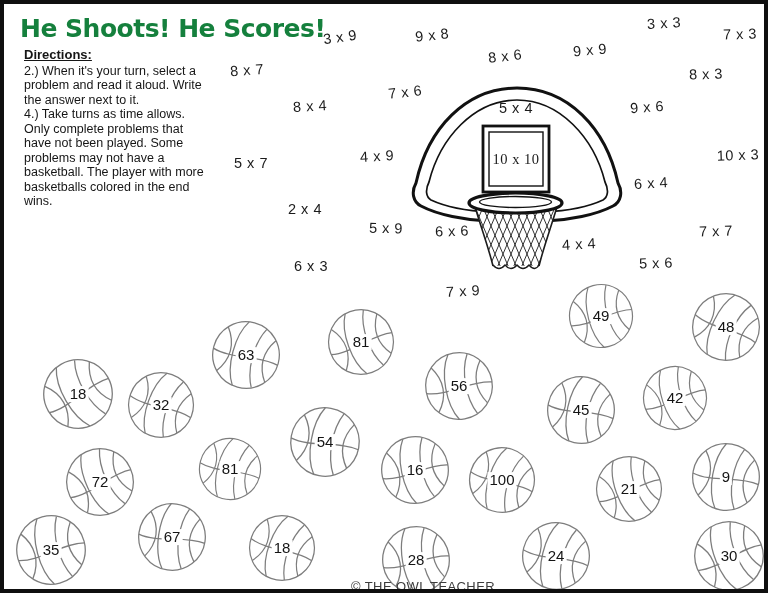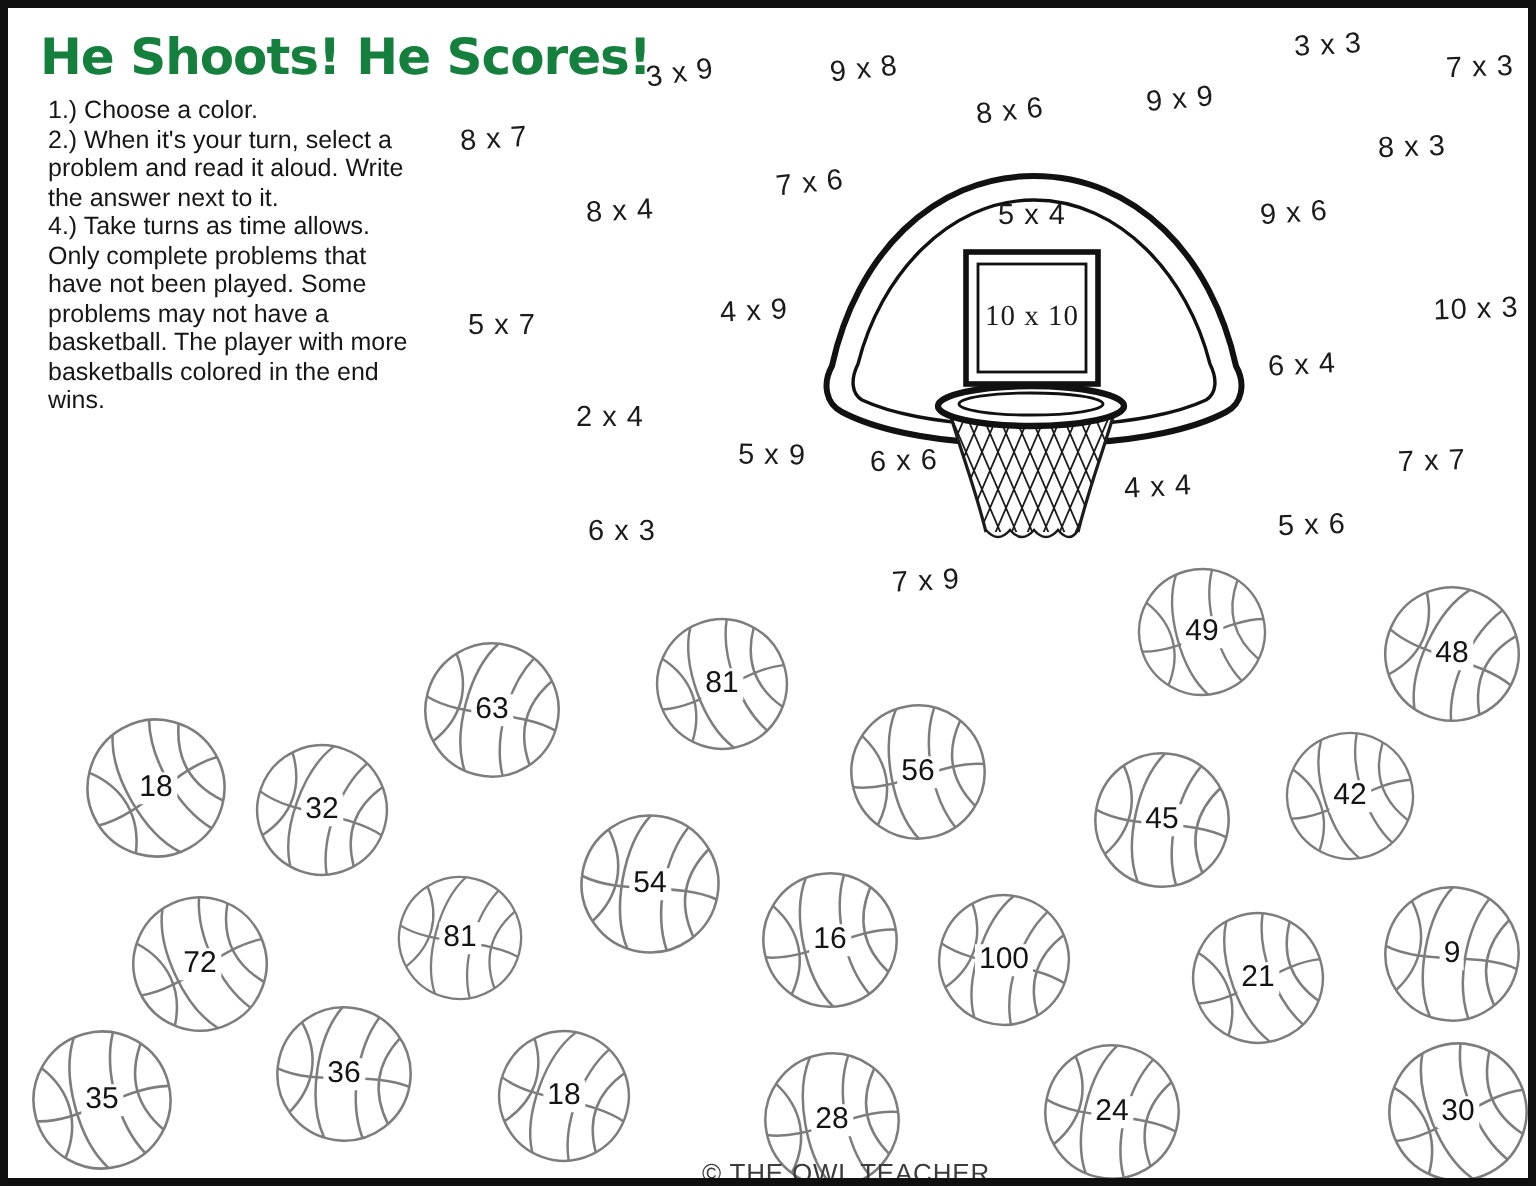--- a/index.html
+++ b/index.html
@@ -52,22 +52,22 @@
   }
 </style>
 </head>
 <body>
 
 <div class="page">
 
   <h1 class="title">He Shoots! He Scores!</h1>
 
   <div class="directions">
+    <div class="directions-heading">Directions:</div>
     <div>
-        <div class="step">1.) Choose a color.</div>
         <div class="step">2.) When it's your turn, select a problem and read it aloud. Write the answer next to it.</div>
         <div class="step">4.) Take turns as time allows. Only complete problems that have not been played. Some problems may not have a basketball. The player with more basketballs colored in the end wins.</div>
       </div>
   </div>
 
   <svg class="hoop" width="220" height="192" viewBox="0 0 220 192">
     <defs>
       <clipPath id="netClip">
         <path d="M 66,116 C 74,144 80,158 86,182 L 132,182 C 138,158 144,144 152,116 Z"></path>
       </clipPath>
@@ -347,21 +347,21 @@
         <svg viewBox="-40 -40 80 80">
           <g transform="rotate(8)" fill="none" stroke="#7d7d7d" stroke-width="1.4">
             <circle r="37" fill="#ffffff"></circle>
             <path d="M -6 -36.5 C -18 -18 -18 18 -6 36.5"></path>
             <path d="M 15 -33.5 C 5 -15 5 15 15 33.5"></path>
             <path d="M -37 2 C -14 9 14 -4 37 2"></path>
             <path d="M -27 -25 C -15 -9 -15 9 -27 25"></path>
             <path d="M 28 -24 C 17 -8 17 8 28 24"></path>
           </g>
         </svg>
-        <span class="ball-num">36</span>
+        <span class="ball-num">67</span>
       </div>
       <div class="ball" style="left: 243px; top: 509px; height: 70px; width: 70px;">
         <svg viewBox="-40 -40 80 80">
           <g transform="rotate(20)" fill="none" stroke="#7d7d7d" stroke-width="1.4">
             <circle r="37" fill="#ffffff"></circle>
             <path d="M -6 -36.5 C -18 -18 -18 18 -6 36.5"></path>
             <path d="M 15 -33.5 C 5 -15 5 15 15 33.5"></path>
             <path d="M -37 2 C -14 9 14 -4 37 2"></path>
             <path d="M -27 -25 C -15 -9 -15 9 -27 25"></path>
             <path d="M 28 -24 C 17 -8 17 8 28 24"></path>

